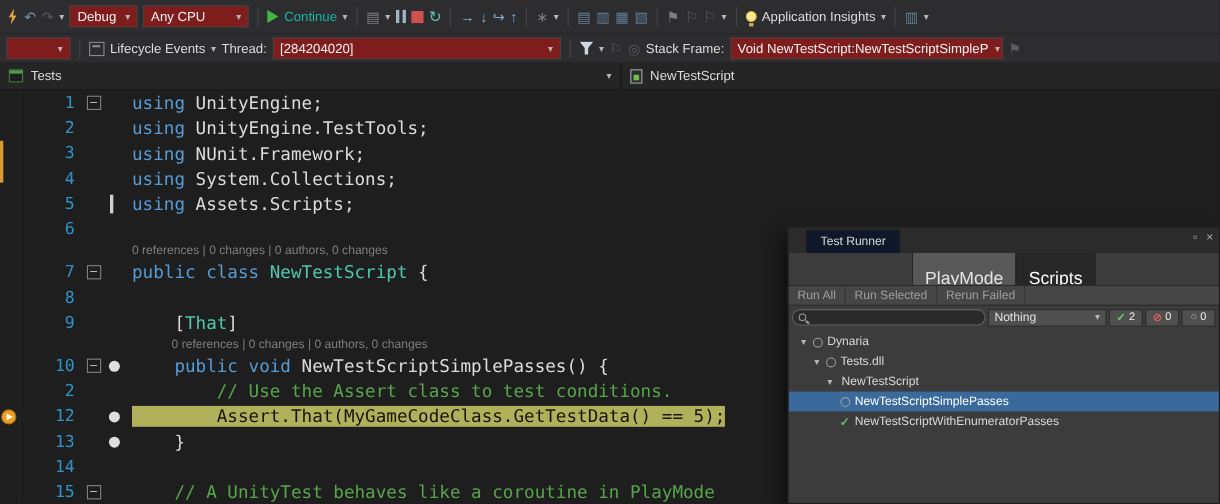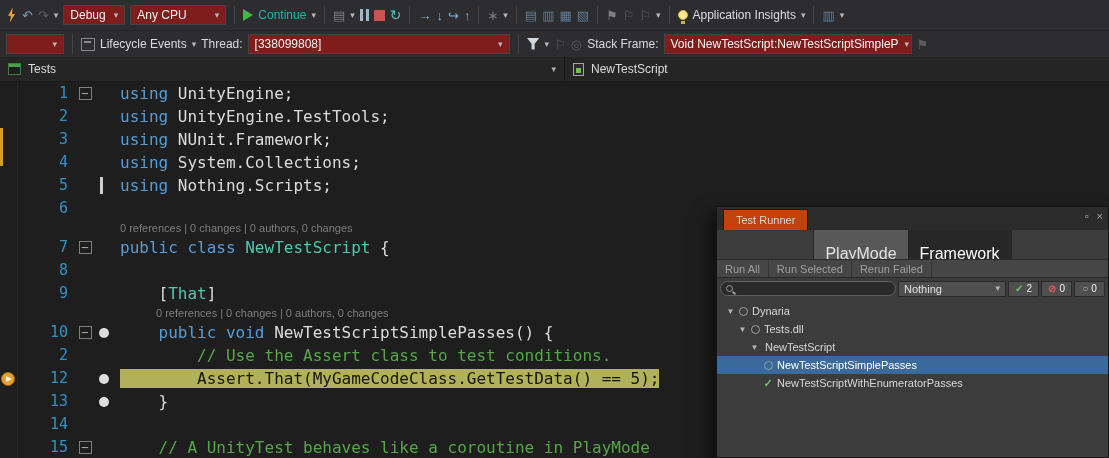--- a/index.html
+++ b/index.html
@@ -58,21 +58,21 @@
 .chmark{position:absolute;left:3px;top:3px;width:3px;height:17px;background:#cfcfcf}
 .exec{position:absolute;top:5px;left:1px;width:14px;height:14px;border-radius:50%;background:#e8a02a;border:1px solid #a5690c}
 .exec::after{content:"";position:absolute;left:4px;top:3px;border-left:6px solid #fff7e0;border-top:3.5px solid transparent;border-bottom:3.5px solid transparent}
 .kw{color:#569cd6}.ty{color:#4ec9b0}.cm{color:#57a64a}.pl{color:#dcdcdc}
 .hlwrap{background:#b2b15b}
 .hlwrap span{color:#15150a}
 
 
 .panel{position:absolute;left:716px;top:206px;right:0;bottom:0;background:#3c3c3c;border:1px solid #141414;box-shadow:-8px 8px 16px rgba(0,0,0,.5);font-size:11px;color:#d4d4d4;display:flex;flex-direction:column}
 .ptitle{height:23px;background:#2b2b2b;position:relative;display:flex;align-items:flex-end;flex:none}
-.ptab{height:21px;background:#c2410c;padding:0 12px;display:flex;align-items:center;margin-left:6px;border:1px solid #1c1c1c;border-bottom:none;font-size:11px;color:#d8d8d8}
+.ptab{height:21px;background:#0f172a;padding:0 12px;display:flex;align-items:center;margin-left:16px;border:1px solid #1c1c1c;border-bottom:none;font-size:11px;color:#d8d8d8}
 .pbtns{position:absolute;right:5px;top:4px;display:flex;gap:8px;color:#a8a8a8;font-size:11px;line-height:1}
 .pmodes{height:29px;display:flex;align-items:center;justify-content:center;flex:none}
 .mode{font-size:16px;height:18px;padding:16px 11px;border:1px solid #242424;background:#585858;color:#e4e4e4;font-family:"Liberation Sans",sans-serif}
 .mode.first{border-radius:3px 0 0 3px;border-right:none}
 .mode.active{background:#272727;color:#fff;border-radius:0 3px 3px 0}
 .pruns{height:19px;background:#464646;border-top:1px solid #2a2a2a;border-bottom:1px solid #2a2a2a;display:flex;align-items:center;color:#9f9f9f;flex:none}
 .runbtn{padding:0 8px;white-space:nowrap}
 .rsep{width:1px;height:100%;background:#353535;flex:none}
 .psearch{height:21px;display:flex;align-items:center;padding:1px 3px;gap:2px;flex:none}
 .searchbox{flex:0 0 176px;height:15px;border-radius:8px;background:#2a2a2a;border:1px solid #606060;position:relative}
@@ -153,21 +153,21 @@
   <div class="combo w58">
     <span></span>
     <span class="chev">▾</span>
   </div>
   <span class="vsep"></span>
   <span class="boxicon"></span>
   <span class="lbl">Lifecycle Events</span>
   <span class="chev">▾</span>
   <span class="lbl">Thread:</span>
   <div class="combo w262">
-    <span>[338099808]</span>
+    <span>[284204020]</span>
     <span class="chev">▾</span>
   </div>
   <span class="vsep"></span>
   <span class="funnel"></span>
   <span class="chev">▾</span>
   <span class="gi dim">⚐</span>
   <span class="gi dim">◎</span>
   <span class="lbl">Stack Frame:</span>
   <div class="combo w248">
     <span>Void NewTestScript:NewTestScriptSimpleP</span>
@@ -222,21 +222,21 @@
         <div class="b"></div>
         <div class="c"><span class="codewrap"><span class="kw">using </span><span class="pl">System.Collections;</span></span></div>
       </div>
       <div class="crow">
         <div class="m"></div>
         <div class="n">5</div>
         <div class="f"></div>
         <div class="b">
           <span class="chmark"></span>
         </div>
-        <div class="c"><span class="codewrap"><span class="kw">using </span><span class="pl">Nothing.Scripts;</span></span></div>
+        <div class="c"><span class="codewrap"><span class="kw">using </span><span class="pl">Assets.Scripts;</span></span></div>
       </div>
       <div class="crow">
         <div class="m"></div>
         <div class="n">6</div>
         <div class="f"></div>
         <div class="b"></div>
         <div class="c"><span class="codewrap"></span></div>
       </div>
       <div class="lrow">
         <div class="m"></div>
@@ -337,21 +337,21 @@
     <div class="ptab">
       <span>Test Runner</span>
     </div>
     <div class="pbtns">
       <span>▫</span>
       <span>×</span>
     </div>
   </div>
   <div class="pmodes">
     <button class="mode first">PlayMode</button>
-    <button class="mode active">Framework</button>
+    <button class="mode active">Scripts</button>
   </div>
   <div class="pruns">
     <span class="runbtn">Run All</span>
     <span class="rsep"></span>
     <span class="runbtn">Run Selected</span>
     <span class="rsep"></span>
     <span class="runbtn">Rerun Failed</span>
     <span class="rsep"></span>
   </div>
   <div class="psearch">

